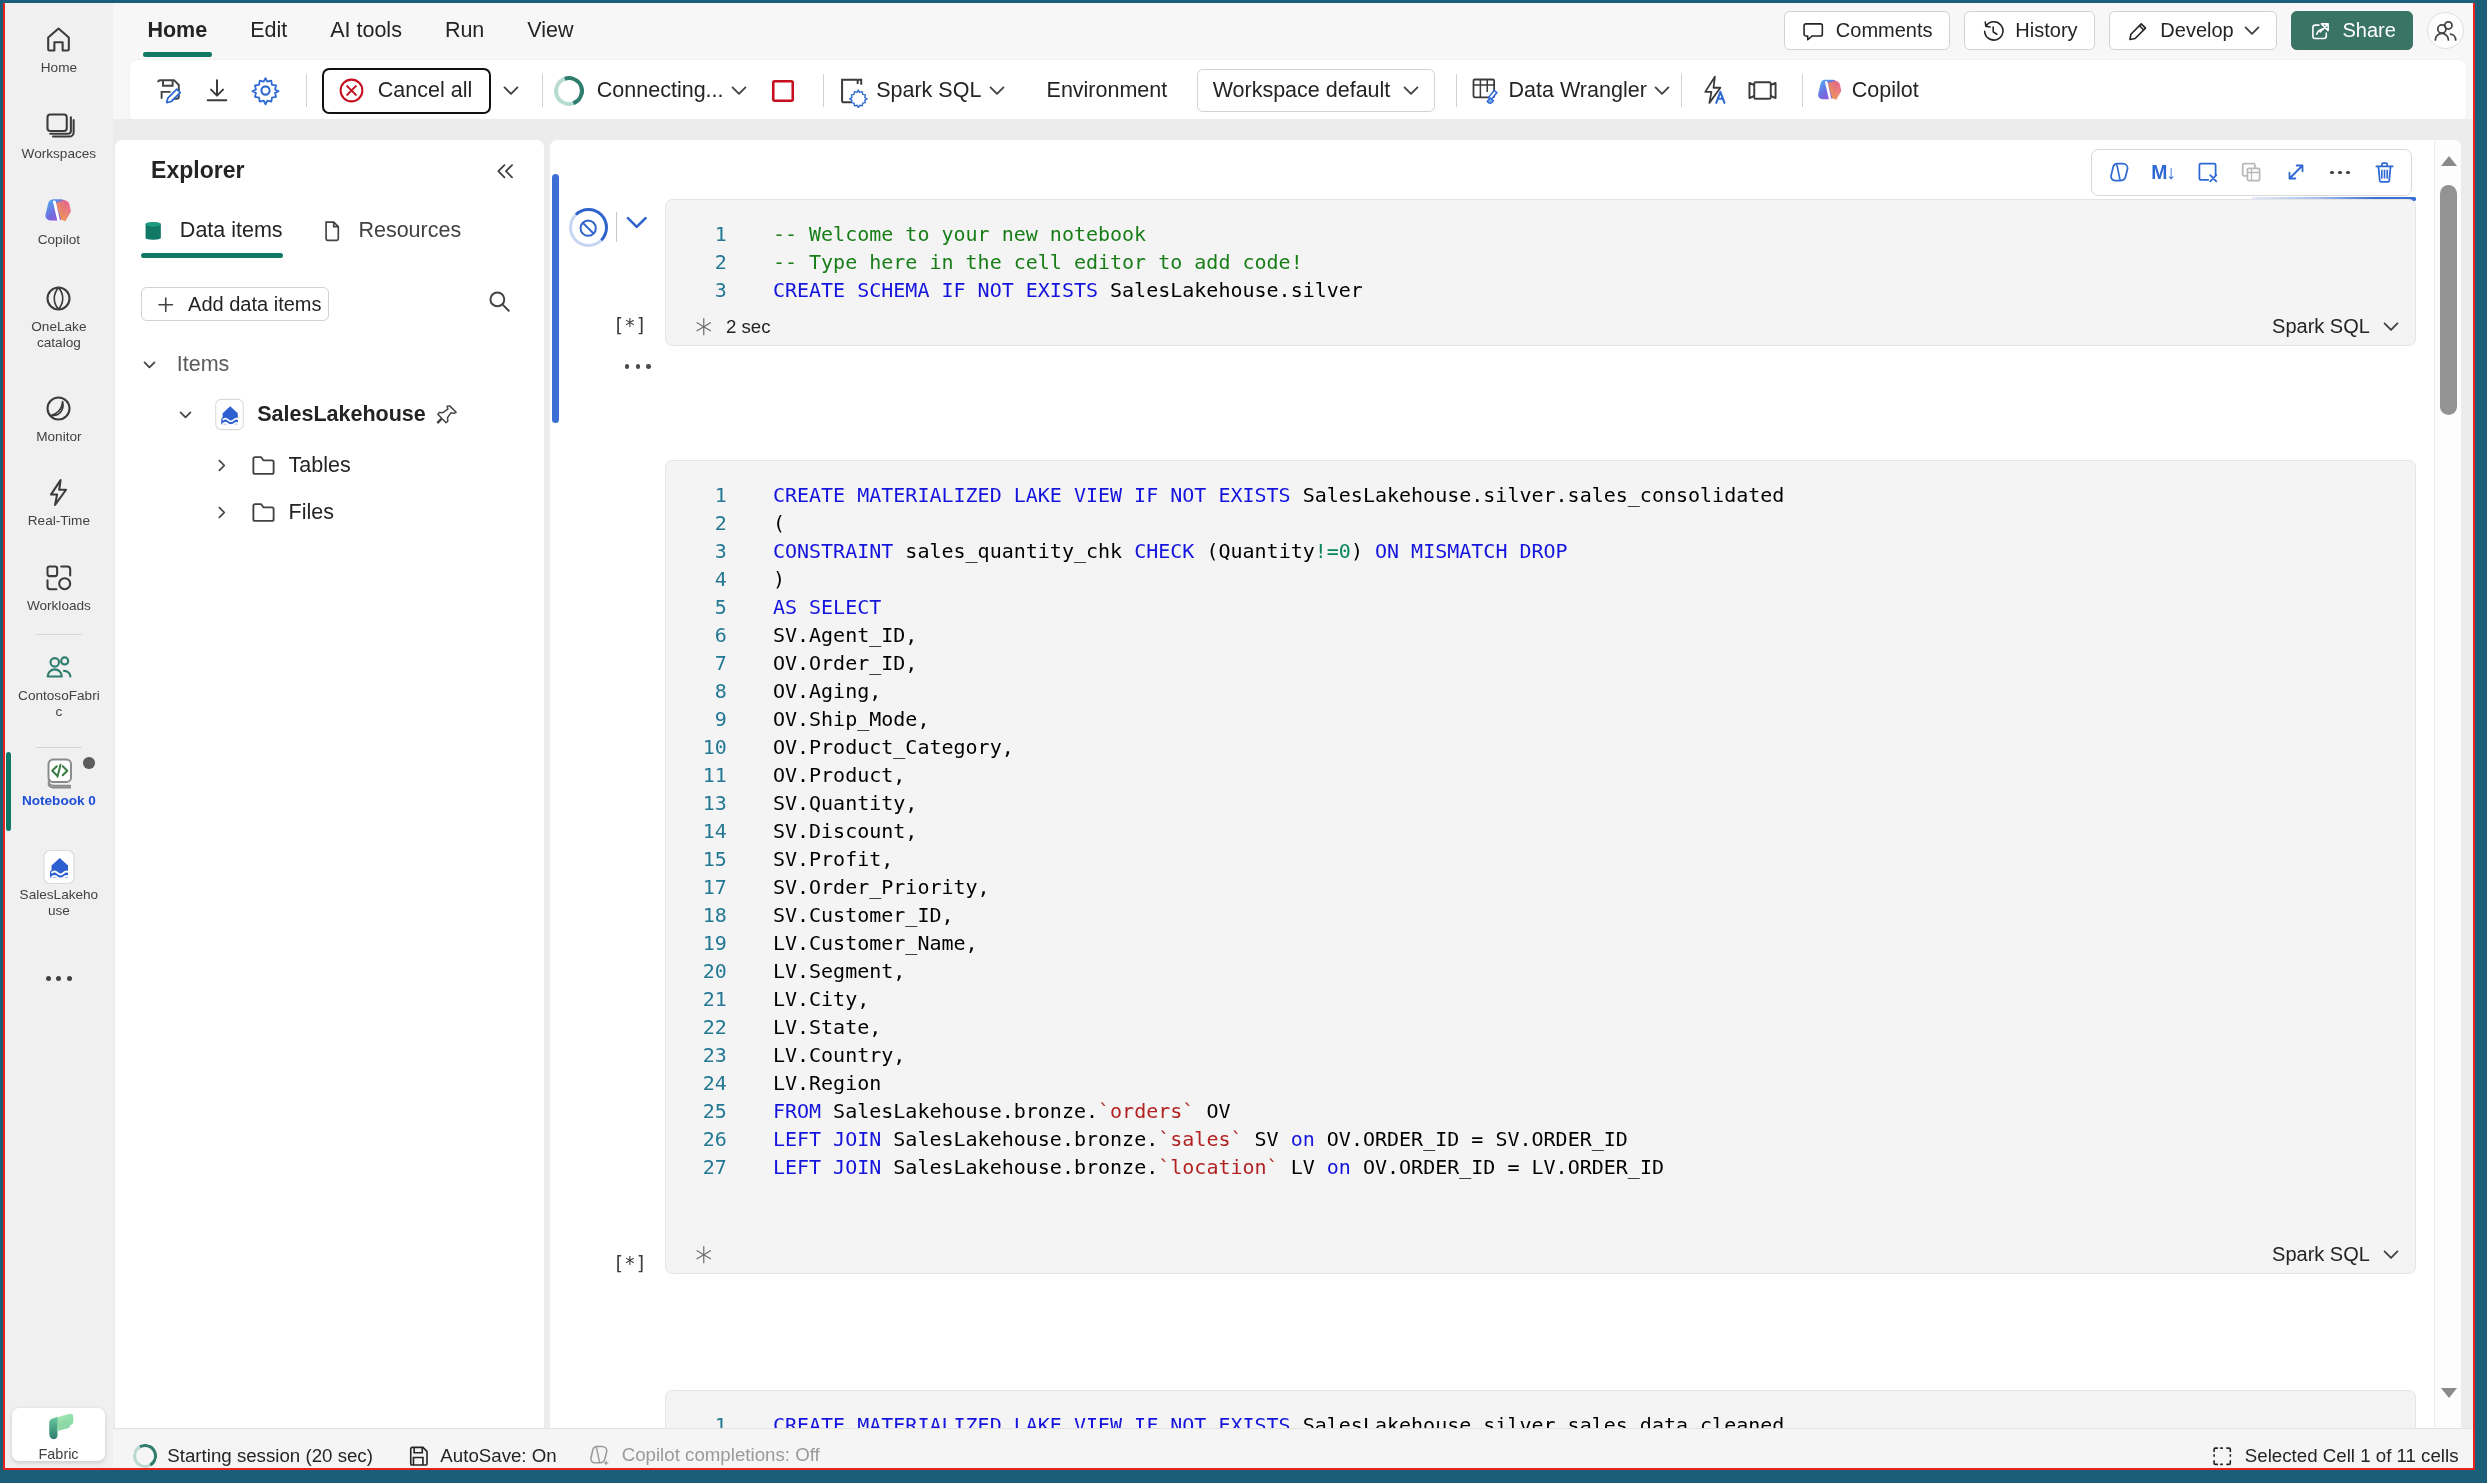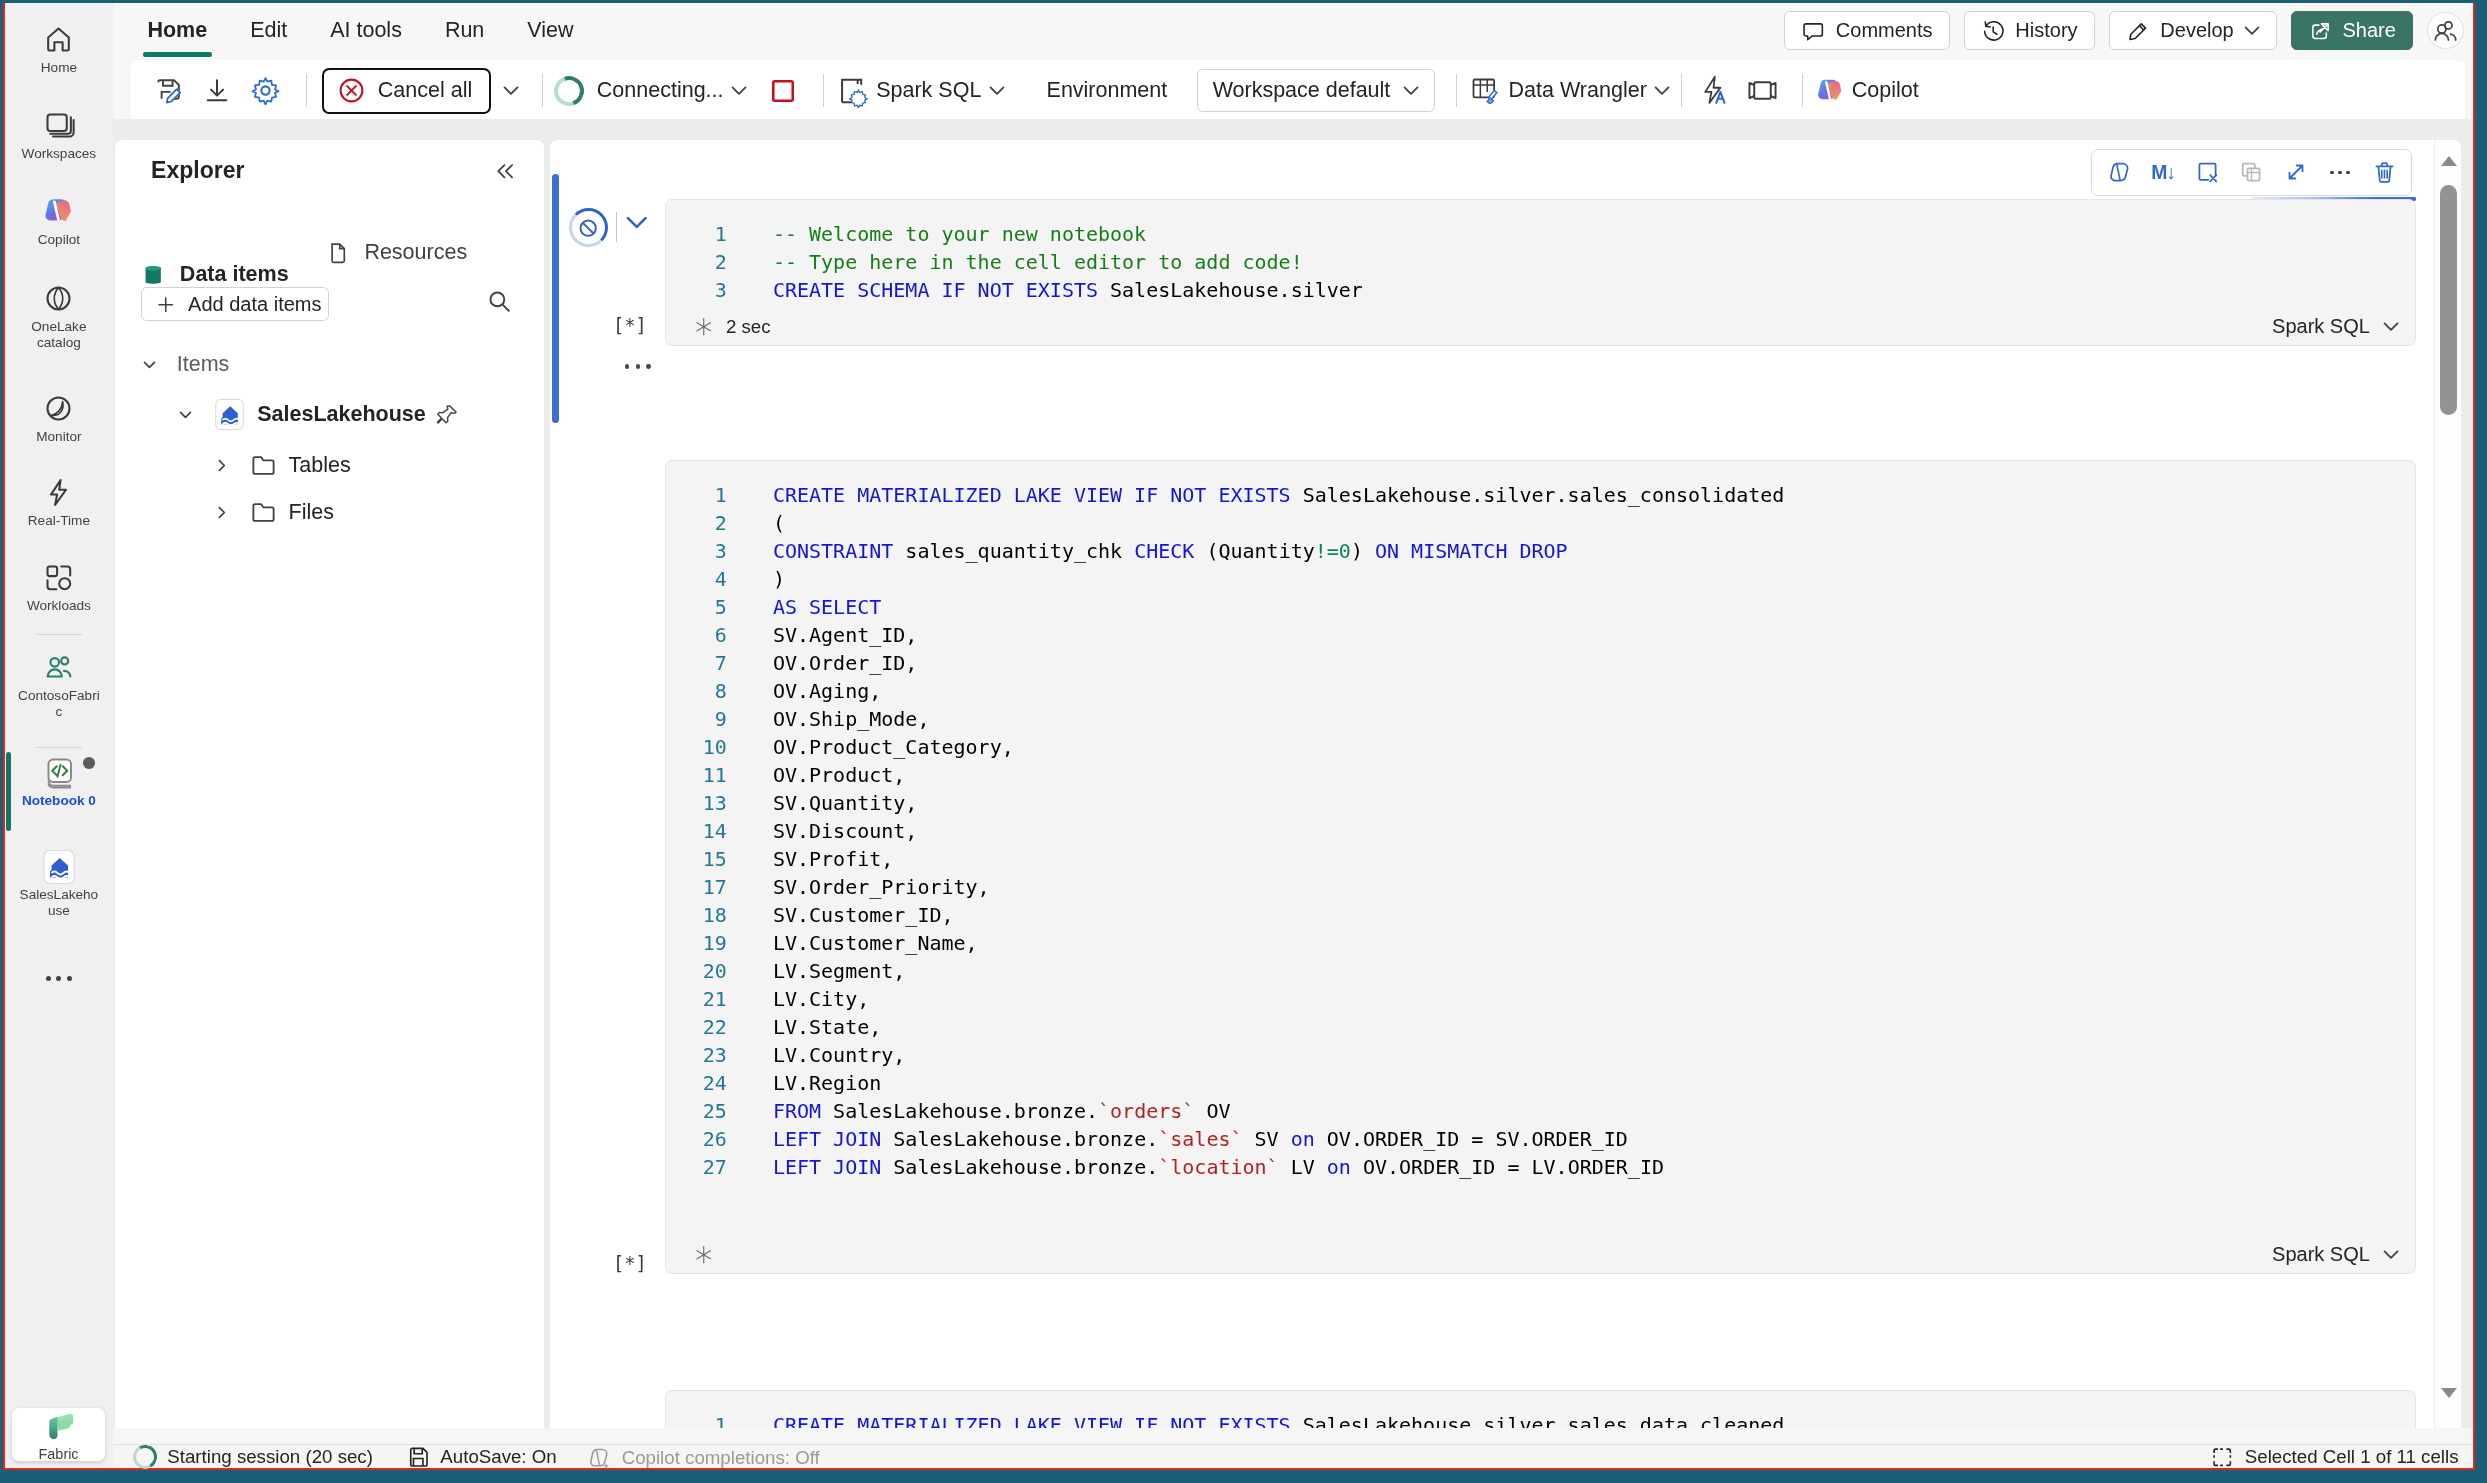--- a/index.html
+++ b/index.html
@@ -47,21 +47,21 @@
   
   .content { position:absolute; left:108px; right:0; top:116px; bottom:40px; background:#ececec; }
   .explorer { position:absolute; left:2.2px; top:21.5px; width:429px; bottom:0; background:#fff; border-radius:7.2px 7.2px 0 0; }
   .canvas { position:absolute; left:437px; right:11.5px; top:21.5px; bottom:0; background:#fff; border-radius:7.2px 7.2px 0 0; overflow:hidden; }
 
   
   .ex-title { position:absolute; left:36px; top:17px; font-size:23px; font-weight:700; color:#242424; }
   .ex-collapse { position:absolute; right:27px; top:18.7px; cursor:pointer; }
   .ex-tabs { position:absolute; left:26px; top:78px; display:flex; gap:37px; }
   .ex-tab { display:flex; align-items:center; gap:14.4px; font-size:21.5px; color:#424242; padding-bottom:14.4px; position:relative; cursor:pointer; }
-  .ex-tab.active { color:#242424; font-weight:700;margin-top:44px; }
+  .ex-tab.active { color:#242424; font-weight:400; }
   .ex-tab.active::after { content:""; position:absolute; left:0; right:0; bottom:0; height:5px; border-radius:2.9px; background:#117865; }
   .add-btn { position:absolute; left:26px; top:147px; width:188px; height:34px; border:0.7px solid #d1d1d1; border-radius:5.7px; background:#fff; display:flex; align-items:center; gap:11.5px; padding-left:13px; font-size:20px; color:#242424; cursor:pointer; }
   .ex-search { position:absolute; right:32px; top:148px; cursor:pointer; }
   .trow { position:absolute; left:0; width:100%; height:46px; display:flex; align-items:center; cursor:pointer; }
   .trow .tw { font-size:21.5px; color:#242424; }
   .trow .gray { color:#5c5c5c; }
   .trow .b { font-weight:700; }
   .tchev { width:17px; height:17px; flex:none; }
   .tchev path { fill:none; stroke:#424242; stroke-width:2.4; stroke-linecap:round; stroke-linejoin:round; }
 
@@ -94,21 +94,21 @@
   .ctb-dots { display:flex; gap:4.3px; }
   .ctb-dots i { width:3.6px; height:3.6px; border-radius:50%; background:#424242; }
   .progress { position:absolute; top:57px; height:3.6px; background:linear-gradient(90deg, rgba(59,111,212,0.15), rgba(59,111,212,0.45) 40%, #3b6fd4 75%); border-radius:1.4px; }
 
   .scroll-lane { position:absolute; right:0; top:0; bottom:0; width:27px; background:#fdfdfd; border-left:0.7px solid #ededed; }
   .s-up { position:absolute; left:5.7px; top:16px; width:0; height:0; border-left:8px solid transparent; border-right:8px solid transparent; border-bottom:10.8px solid #8a8a8a; }
   .s-down { position:absolute; left:5.7px; bottom:30px; width:0; height:0; border-left:8px solid transparent; border-right:8px solid transparent; border-top:10.8px solid #8a8a8a; }
   .s-thumb { position:absolute; left:5px; top:45px; width:16.5px; height:230px; border-radius:8.6px; background:#939393; }
 
   
-  .statusbar { position:absolute; left:108px; right:0; bottom:0; height:24px; background:#f5f5f5; border-top:0.7px solid #e1e1e1; display:flex; align-items:flex-start; padding:0 14.4px 0 20px; font-size:18.7px; color:#242424; }
+  .statusbar { position:absolute; left:108px; right:0; bottom:0; height:40px; background:#f5f5f5; border-top:0.7px solid #e1e1e1; display:flex; align-items:flex-end; padding:0 14.4px 0 20px; font-size:18.7px; color:#242424; }
   .sb-item { display:flex; align-items:center; gap:10px; }
   .sb-spin { width:24.4px; height:24.4px; border-radius:50%; border:3.6px solid #bcd8cf; border-top-color:#2e7d6d; border-right-color:#2e7d6d; transform:rotate(15deg); }
   .sb-dis { color:#9a9a9a; }
   .sb-right { margin-left:auto; display:flex; align-items:center; gap:10px; }
 
   .ic { flex:none; display:block; }
 </style>
 </head>
 <body>
 

